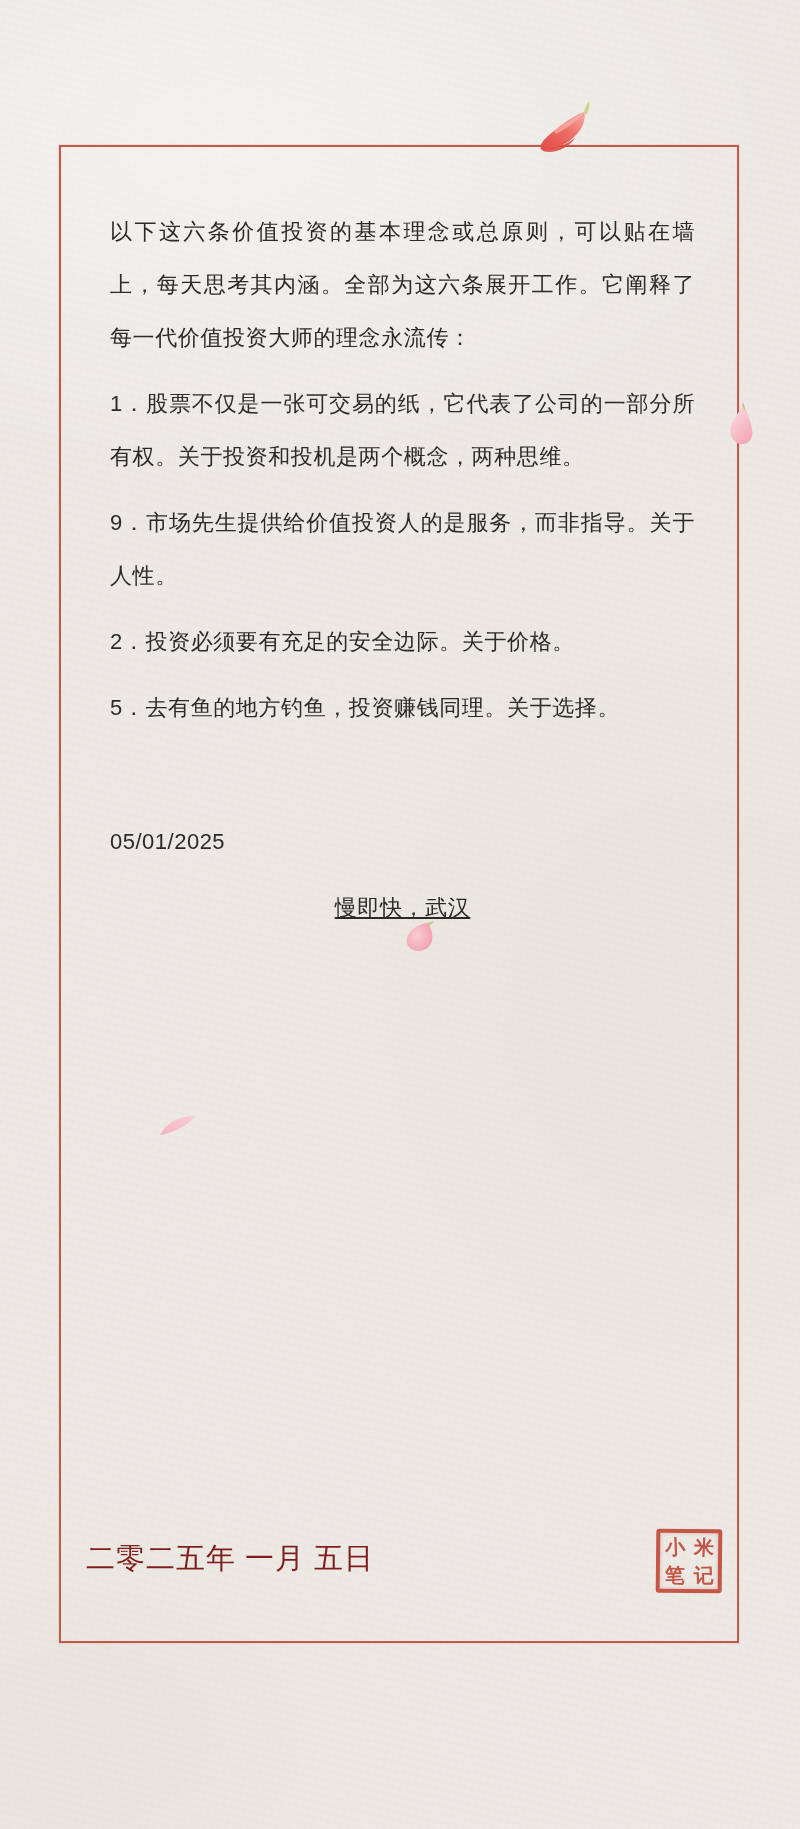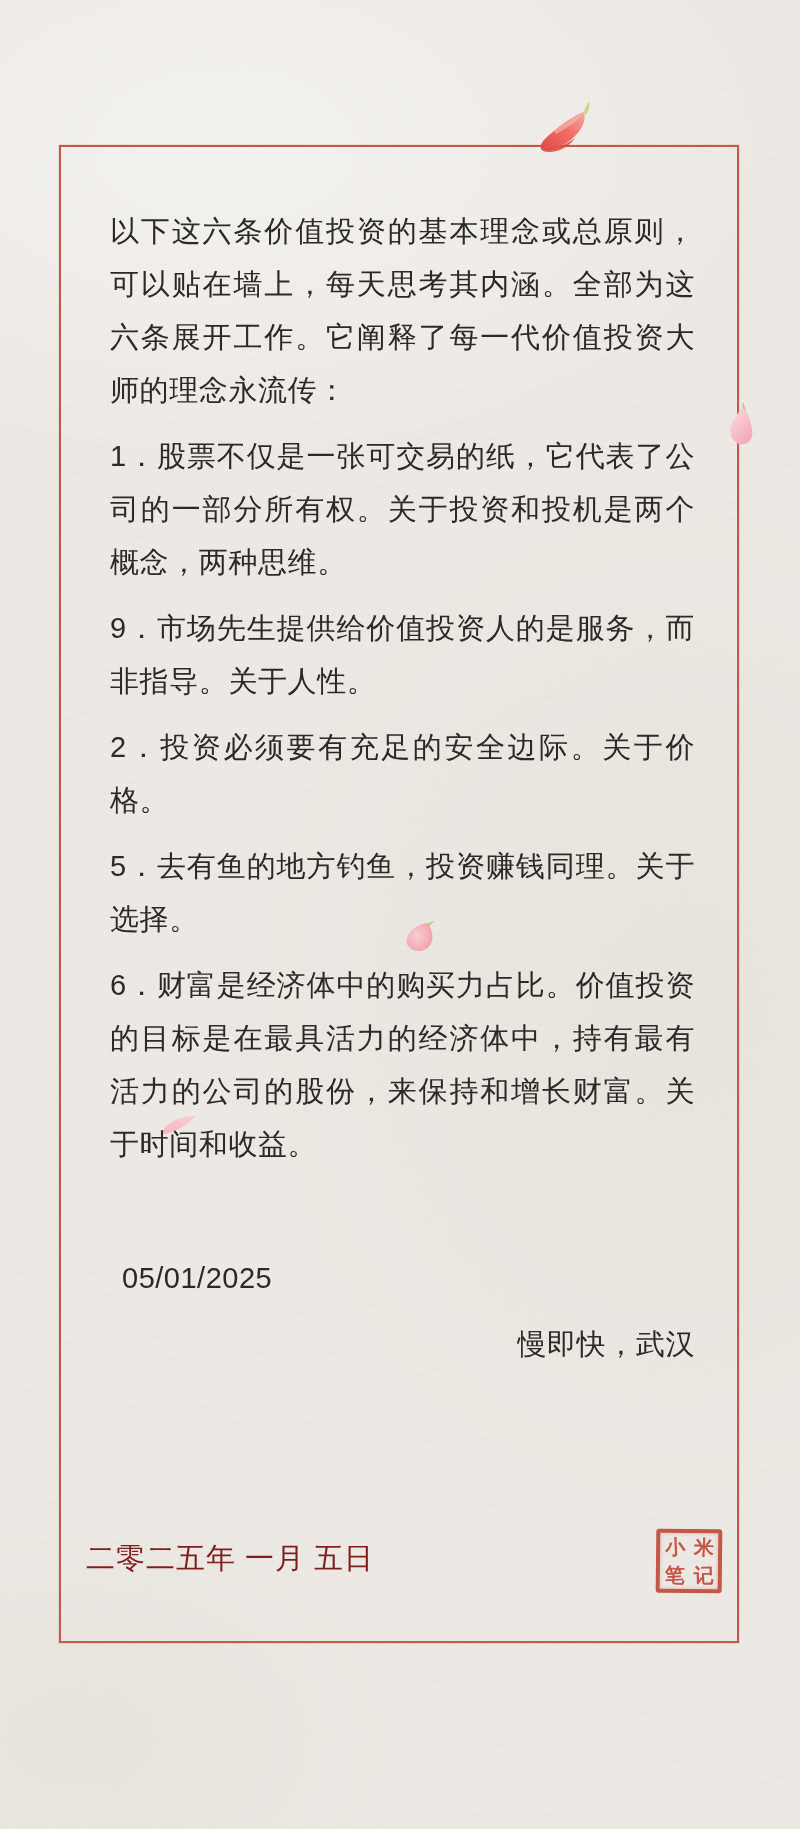--- a/index.html
+++ b/index.html
@@ -36,36 +36,36 @@
     z-index: 1;
   }
 
   .note-body {
     position: absolute;
     left: 110px;
     top: 205px;
     width: 585px;
     z-index: 3;
     color: #2b2a26;
-    font-size: 29px;
+    font-size: 22px;
     line-height: 53px;
     letter-spacing: 0.6px;
     text-align: justify;
   }
   .note-body p {
     margin: 0 0 13px 0;
   }
   .note-body p.date-line {
     margin-top: 81px;
     text-align: left;
     letter-spacing: 0.5px;
-    margin-left: 12px;
   }
   .note-body p.signature-line {
-    text-align: right;
+    text-align: center;
+    text-decoration: underline;
   }
 
   .cn-date {
     position: absolute;
     left: 86px;
     top: 1532px;
     z-index: 3;
     color: #7f1d1d;
     font-size: 29px;
     line-height: 53px;
@@ -157,21 +157,20 @@
   </defs>
   <path d="M2 22 C8 10 22 2 38 3 C30 12 16 20 2 22 Z" fill="url(#gPink3)"></path>
 </svg>
 
 <div class="note-body">
   <p>以下这六条价值投资的基本理念或总原则，可以贴在墙上，每天思考其内涵。全部为这六条展开工作。它阐释了每一代价值投资大师的理念永流传：</p>
   <p>1．股票不仅是一张可交易的纸，它代表了公司的一部分所有权。关于投资和投机是两个概念，两种思维。</p>
   <p>9．市场先生提供给价值投资人的是服务，而非指导。关于人性。</p>
   <p>2．投资必须要有充足的安全边际。关于价格。</p>
   <p>5．去有鱼的地方钓鱼，投资赚钱同理。关于选择。</p>
-  <p>6．财富是经济体中的购买力占比。价值投资的目标是在最具活力的经济体中，持有最有活力的公司的股份，来保持和增长财富。关于时间和收益。</p>
   <p class="date-line">05/01/2025</p>
   <p class="signature-line">慢即快，武汉</p>
 </div>
 
 <div class="cn-date">二零二五年 一月 五日</div>
 
 <div class="seal">
   <span>小</span>
   <span>米</span>
   <span>笔</span>

